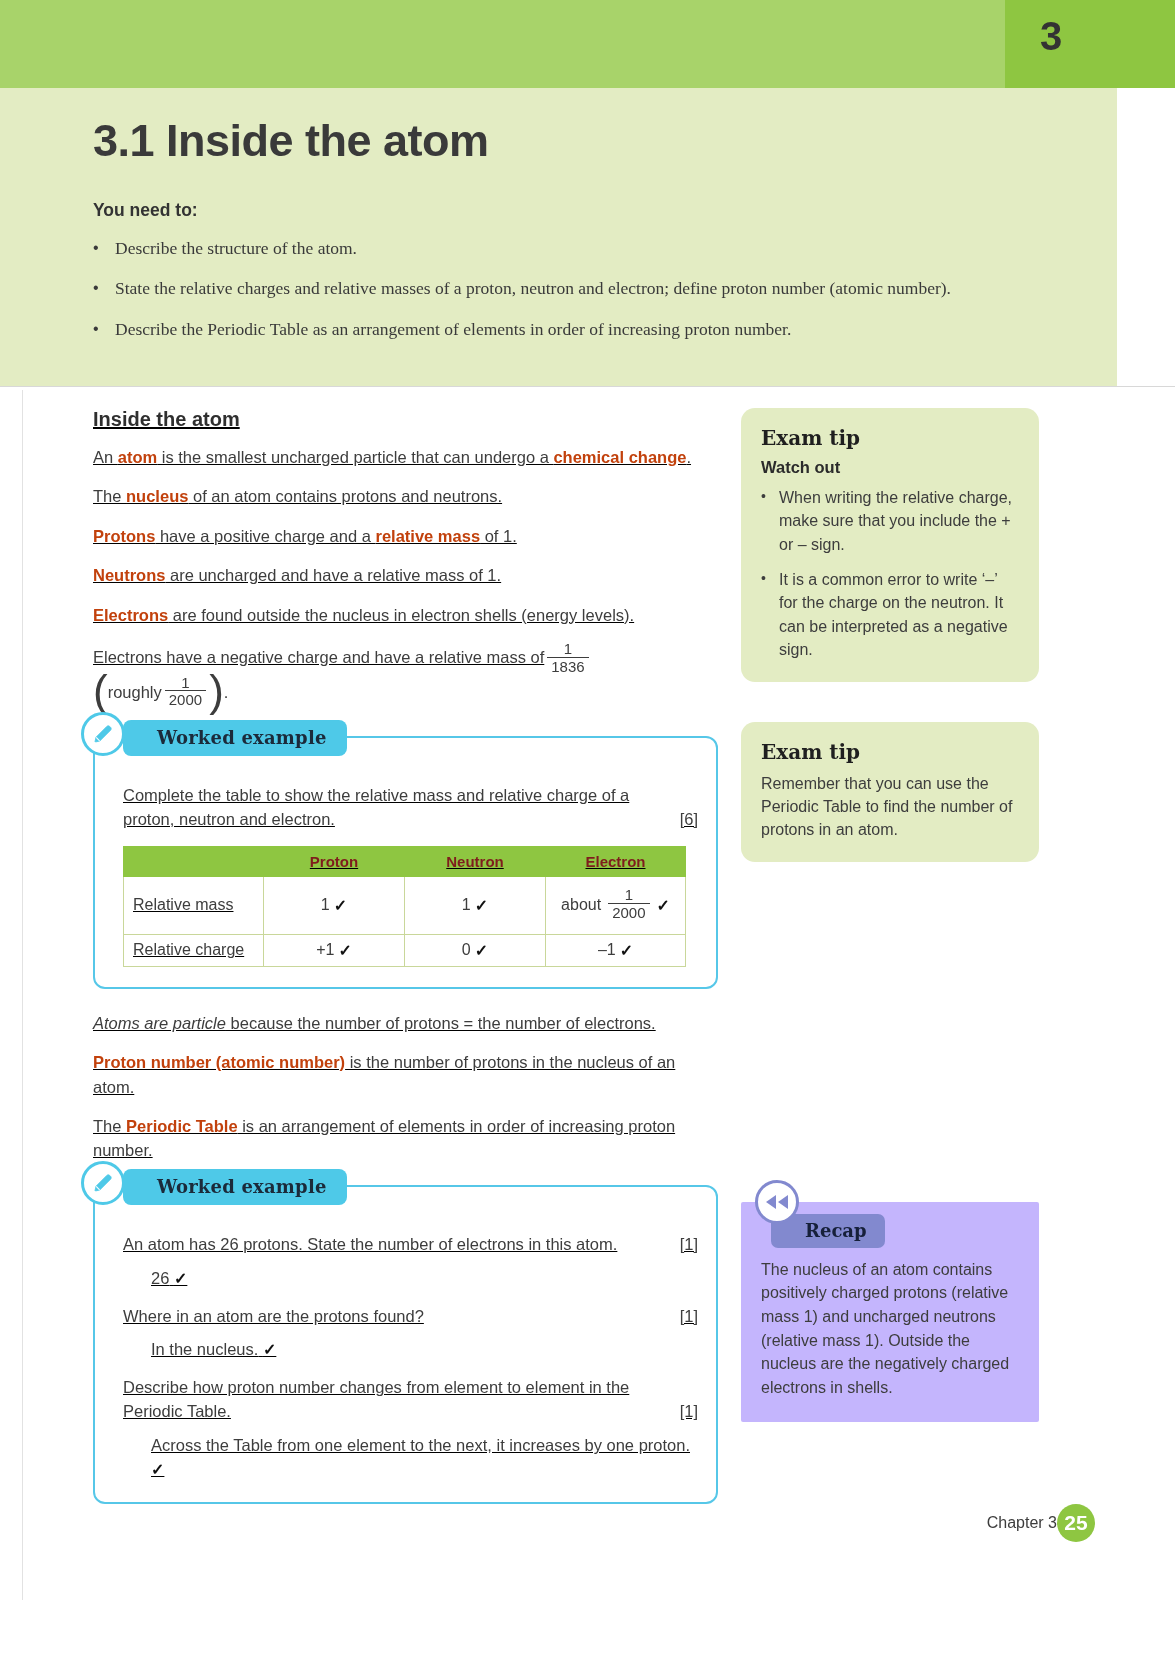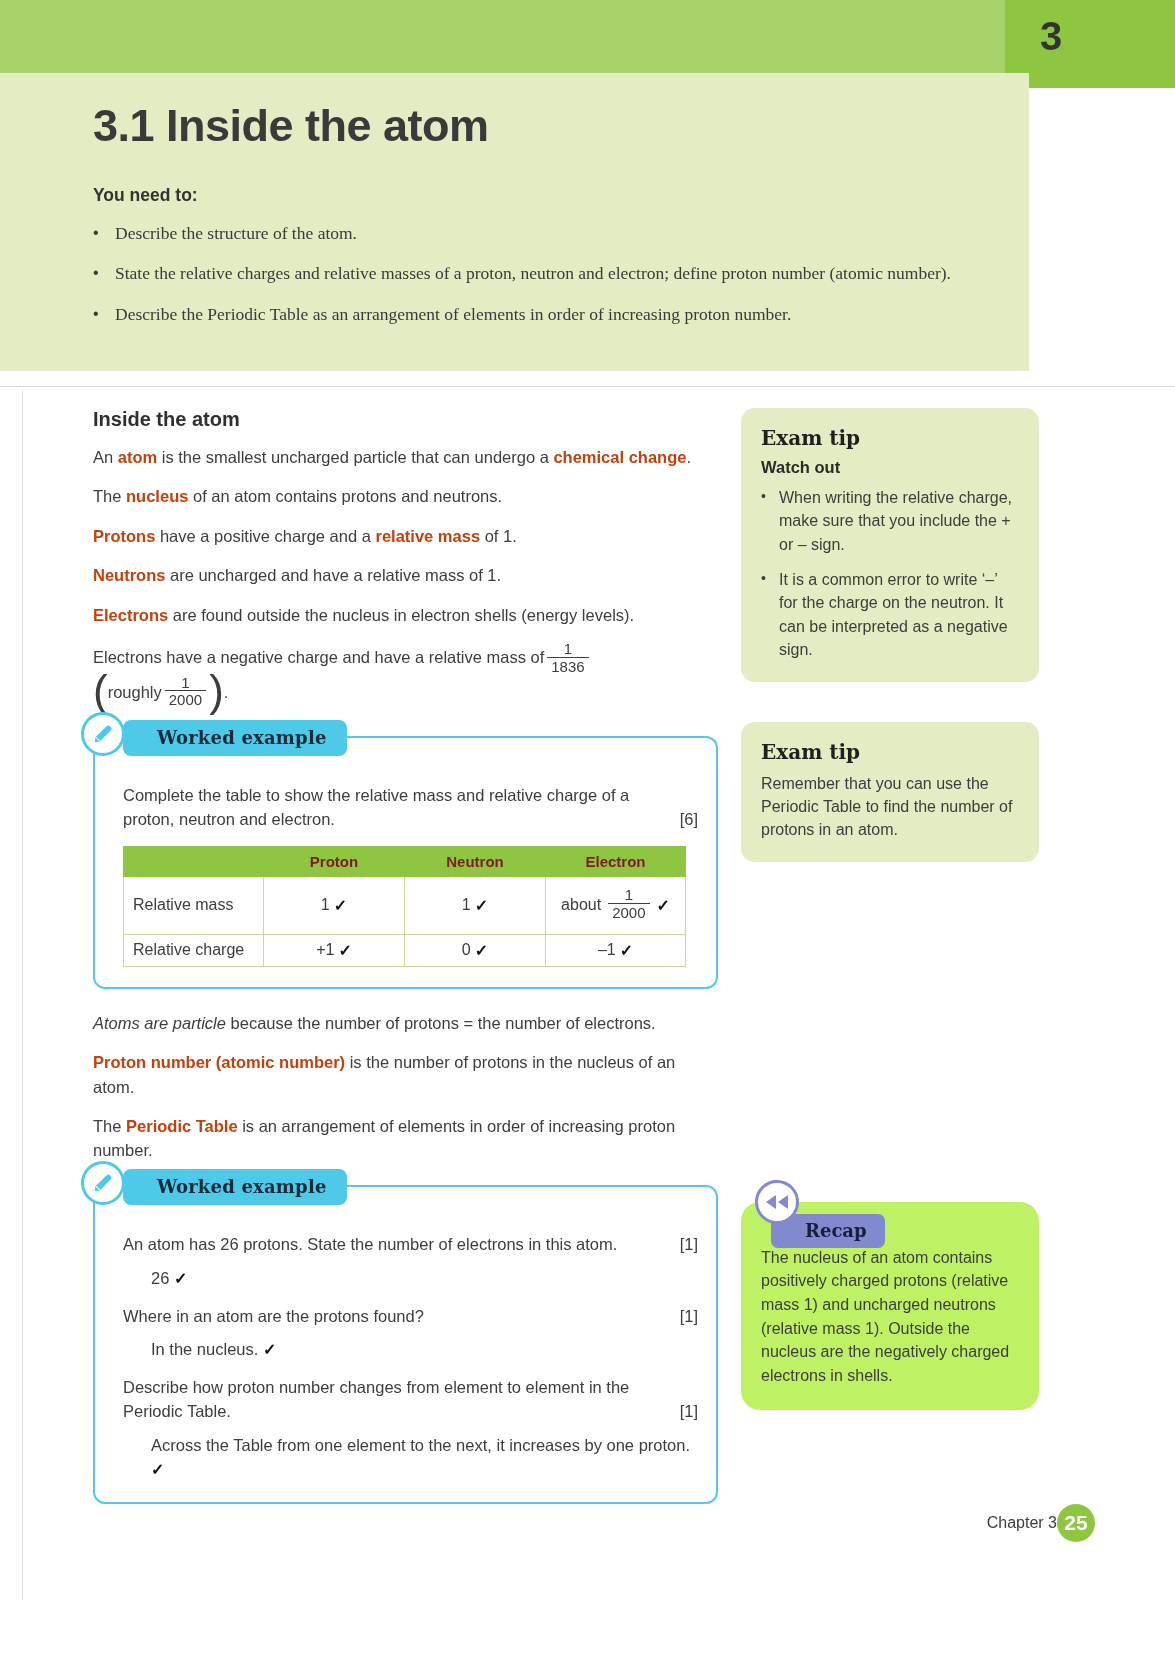--- a/index.html
+++ b/index.html
@@ -39,22 +39,22 @@
     left: 1040px;
     font-size: 40px;
     font-weight: bold;
     color: #333333;
     letter-spacing: -1px;
   }
 
   
   .objectives {
     position: absolute;
-    top: 73px; left: 0;
-    width: 1029px;
+    top: 88px; left: 0;
+    width: 1117px;
     height: 298px;
     background: #e3ecc3;
   }
   .page-title {
     position: absolute;
     top: 27px;
     left: 93px;
     font-size: 45px;
     font-weight: bold;
     color: #3a3a3a;
@@ -88,20 +88,21 @@
     line-height: 1.45;
   }
   .obj-text { flex: 1; font-family: Liberation Serif, serif; }
 
   
   .body-left {
     position: absolute;
     top: 408px;
     left: 93px;
     width: 625px;
+    text-decoration: underline;
   }
   .sec-head {
     font-size: 20px;
     font-weight: bold;
     color: #2f2f2f;
     margin-bottom: 14px;
   }
   .para {
     font-size: 16.5px;
     line-height: 1.48;
@@ -289,23 +290,23 @@
     margin-bottom: 12px;
   }
   .tip-li .b { flex: 0 0 18px; font-size: 14px; }
   .tip-body {
     font-size: 16px;
     line-height: 1.46;
     color: #3d3d3d;
   }
   .recap-box {
     position: relative;
-    background: #bef264;
-    border-radius: 19px;
-    padding: 44px 20px 22px 20px;
+    background: #c4b5fd;
+    border-radius: 2px;
+    padding: 56px 20px 22px 20px;
   }
   .recap-tab {
     position: absolute;
     top: 12px;
     left: 30px;
     height: 34px;
     background: #8289cf;
     border-radius: 7px;
     display: flex;
     align-items: center;

